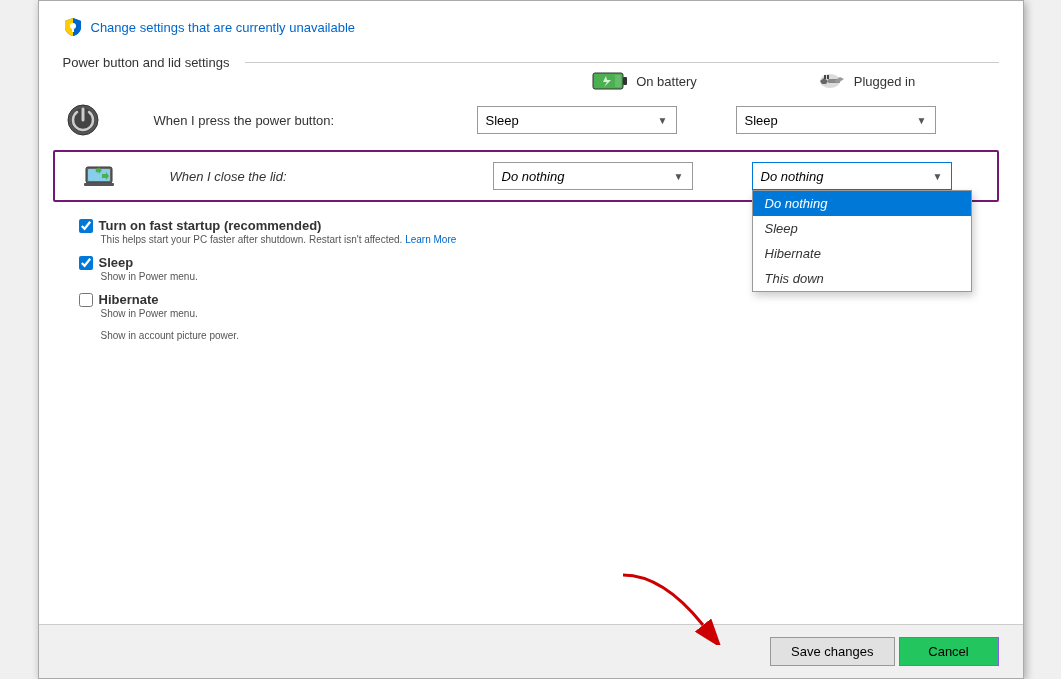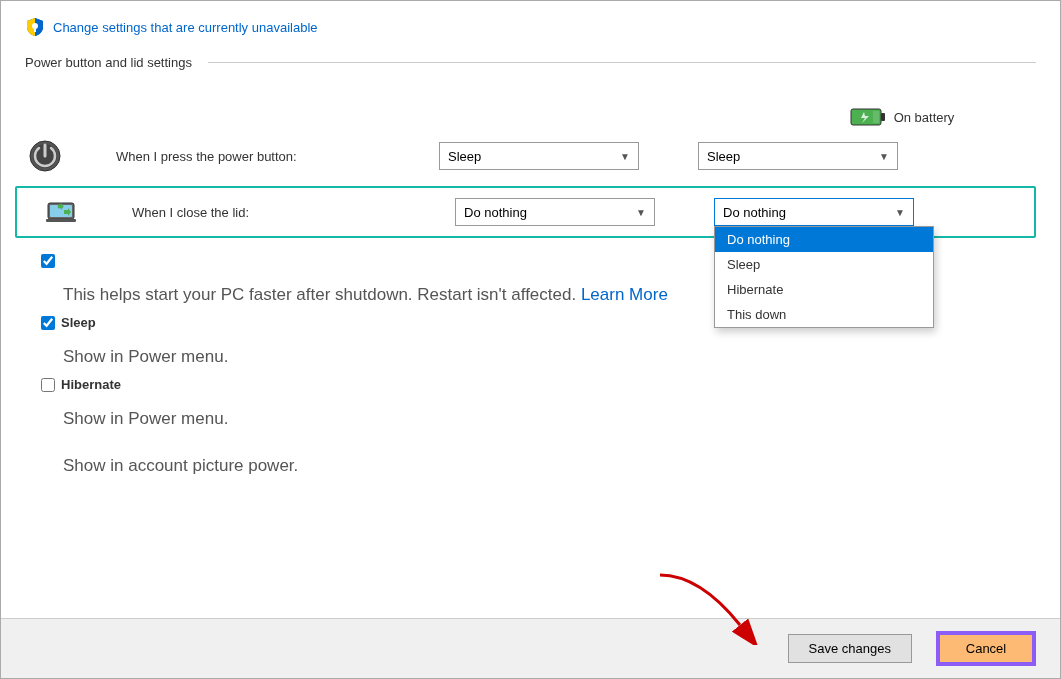--- a/index.html
+++ b/index.html
@@ -6,21 +6,21 @@
     body {
       font-family: 'Segoe UI', Tahoma, Geneva, Verdana, sans-serif;
       font-size: 13px;
       background: #f0f0f0;
       display: flex;
       justify-content: center;
       align-items: center;
       min-height: 100vh;
     }
     .window {
-      width: 1061px;
+      width: 986px;
       min-height: 679px;
       background: #fff;
       border: 1px solid #aaa;
       box-shadow: 2px 2px 8px rgba(0,0,0,0.3);
       display: flex;
       flex-direction: column;
       position: relative;
     }
     .content {
       flex: 1;
@@ -49,44 +49,44 @@
       flex: 1;
       height: 1px;
       background: #ccc;
       margin-left: 8px;
     }
     .columns-header {
       display: flex;
       justify-content: flex-end;
       margin-bottom: 8px;
       padding-right: 24px;
-      margin-top: 36px;
     }
     .col-header {
       display: flex;
       align-items: center;
       gap: 8px;
       width: 220px;
       justify-content: center;
       font-size: 13px;
       color: #333;
     }
     .setting-row {
       display: flex;
       align-items: center;
       margin-bottom: 10px;
       min-height: 40px;
       gap: 47px;
     }
     .setting-row.lid-row {
-      border: 2px solid #14b8a6;
+      border: 2px solid #701a75;
       padding: 4px 24px;
       margin-left: -10px;
       margin-right: 0;
       border-radius: 2px;
+      font-style: italic;
     }
     .row-icon {
       width: 40px;
       height: 40px;
       display: flex;
       align-items: center;
       justify-content: center;
       flex-shrink: 0;
     }
     .row-label {
@@ -170,49 +170,49 @@
       display: flex;
       align-items: center;
       gap: 6px;
     }
     .checkbox-label {
       font-size: 13px;
       font-weight: 600;
       color: #333;
     }
     .checkbox-desc {
-      font-size: 17px;
+      font-size: 10px;
       color: #555;
       margin-left: 22px;
-      margin-top: 17px;
+      margin-top: 1px;
     }
     .learn-more {
       color: #0066cc;
       cursor: pointer;
       text-decoration: none;
     }
     .checkbox-input {
       width: 14px;
       height: 14px;
       accent-color: #0078d7;
     }
     .footer {
       border-top: 1px solid #ccc;
       padding: 12px 24px;
       display: flex;
       justify-content: flex-end;
       align-items: center;
-      gap: 24px;
+      gap: 4px;
       background: #f0f0f0;
       position: relative;
     }
     .btn {
       padding: 6px 20px;
-      border: 4px solid #8b5cf6;
-      background: #fdba74;
+      border: 1px solid #8b5cf6;
+      background: #22c55e;
       cursor: pointer;
       font-size: 13px;
       min-width: 100px;
       text-align: center;
     }
     .btn-primary {
       background: #e1e1e1;
       border: 1px solid #999;
     }
     .arrow-annotation {
@@ -250,20 +250,33 @@
         <svg width="36" height="22" viewBox="0 0 36 22">
           <rect x="1" y="3" width="30" height="16" rx="2" ry="2" fill="#4caf50" stroke="#333" stroke-width="1"></rect>
           <rect x="31" y="7" width="4" height="8" rx="1" fill="#333"></rect>
           <rect x="3" y="5" width="26" height="12" rx="1" fill="#66bb6a"></rect>
           <rect x="3" y="5" width="20" height="12" rx="1" fill="#4caf50"></rect>
 
           <path d="M14 6 L11 12 L15 12 L12 17 L19 10 L15 10 Z" fill="#fff" opacity="0.8"></path>
         </svg>
         <span>On battery</span>
       </div>
+      <div class="col-header">
+
+        <svg width="32" height="22" viewBox="0 0 32 22">
+          <ellipse cx="16" cy="11" rx="10" ry="7" fill="#888" opacity="0.3"></ellipse>
+
+          <path d="M6 11 L10 8 L14 11 L12 14 L8 14 Z" fill="#666"></path>
+          <rect x="14" y="9" width="12" height="4" rx="1" fill="#888"></rect>
+          <rect x="10" y="5" width="2" height="4" fill="#444"></rect>
+          <rect x="13" y="5" width="2" height="4" fill="#444"></rect>
+          <path d="M20 11 L26 7 L30 9 L24 13 Z" fill="#999"></path>
+        </svg>
+        <span>Plugged in</span>
+      </div>
     </div>
 
     <div class="setting-row">
       <div class="row-icon">
         <svg width="34" height="34" viewBox="0 0 34 34">
           <circle cx="17" cy="17" r="15" fill="#555" stroke="#333" stroke-width="1"></circle>
           <circle cx="17" cy="17" r="12" fill="#444"></circle>
           <path d="M17 6 L17 17" stroke="#ccc" stroke-width="3" stroke-linecap="round"></path>
           <path d="M11 9 A10 10 0 1 0 23 9" fill="none" stroke="#ccc" stroke-width="2.5" stroke-linecap="round"></path>
         </svg>
@@ -317,20 +330,21 @@
           <div class="dropdown-item">This down</div>
         </div>
       </div>
     </div>
 
     <div class="shutdown-section">
 
       <div class="checkbox-row">
         <div class="checkbox-label-row">
           <input type="checkbox" class="checkbox-input" checked="" style="">
+          <span class="checkbox-label">Turn on fast startup (recommended)</span>
         </div>
         <div class="checkbox-desc">
           <span>This helps start your PC faster after shutdown. Restart isn't affected.</span>
           <a class="learn-more">Learn More</a>
         </div>
       </div>
 
       <div class="checkbox-row">
         <div class="checkbox-label-row">
           <input type="checkbox" class="checkbox-input" checked="" style="">

